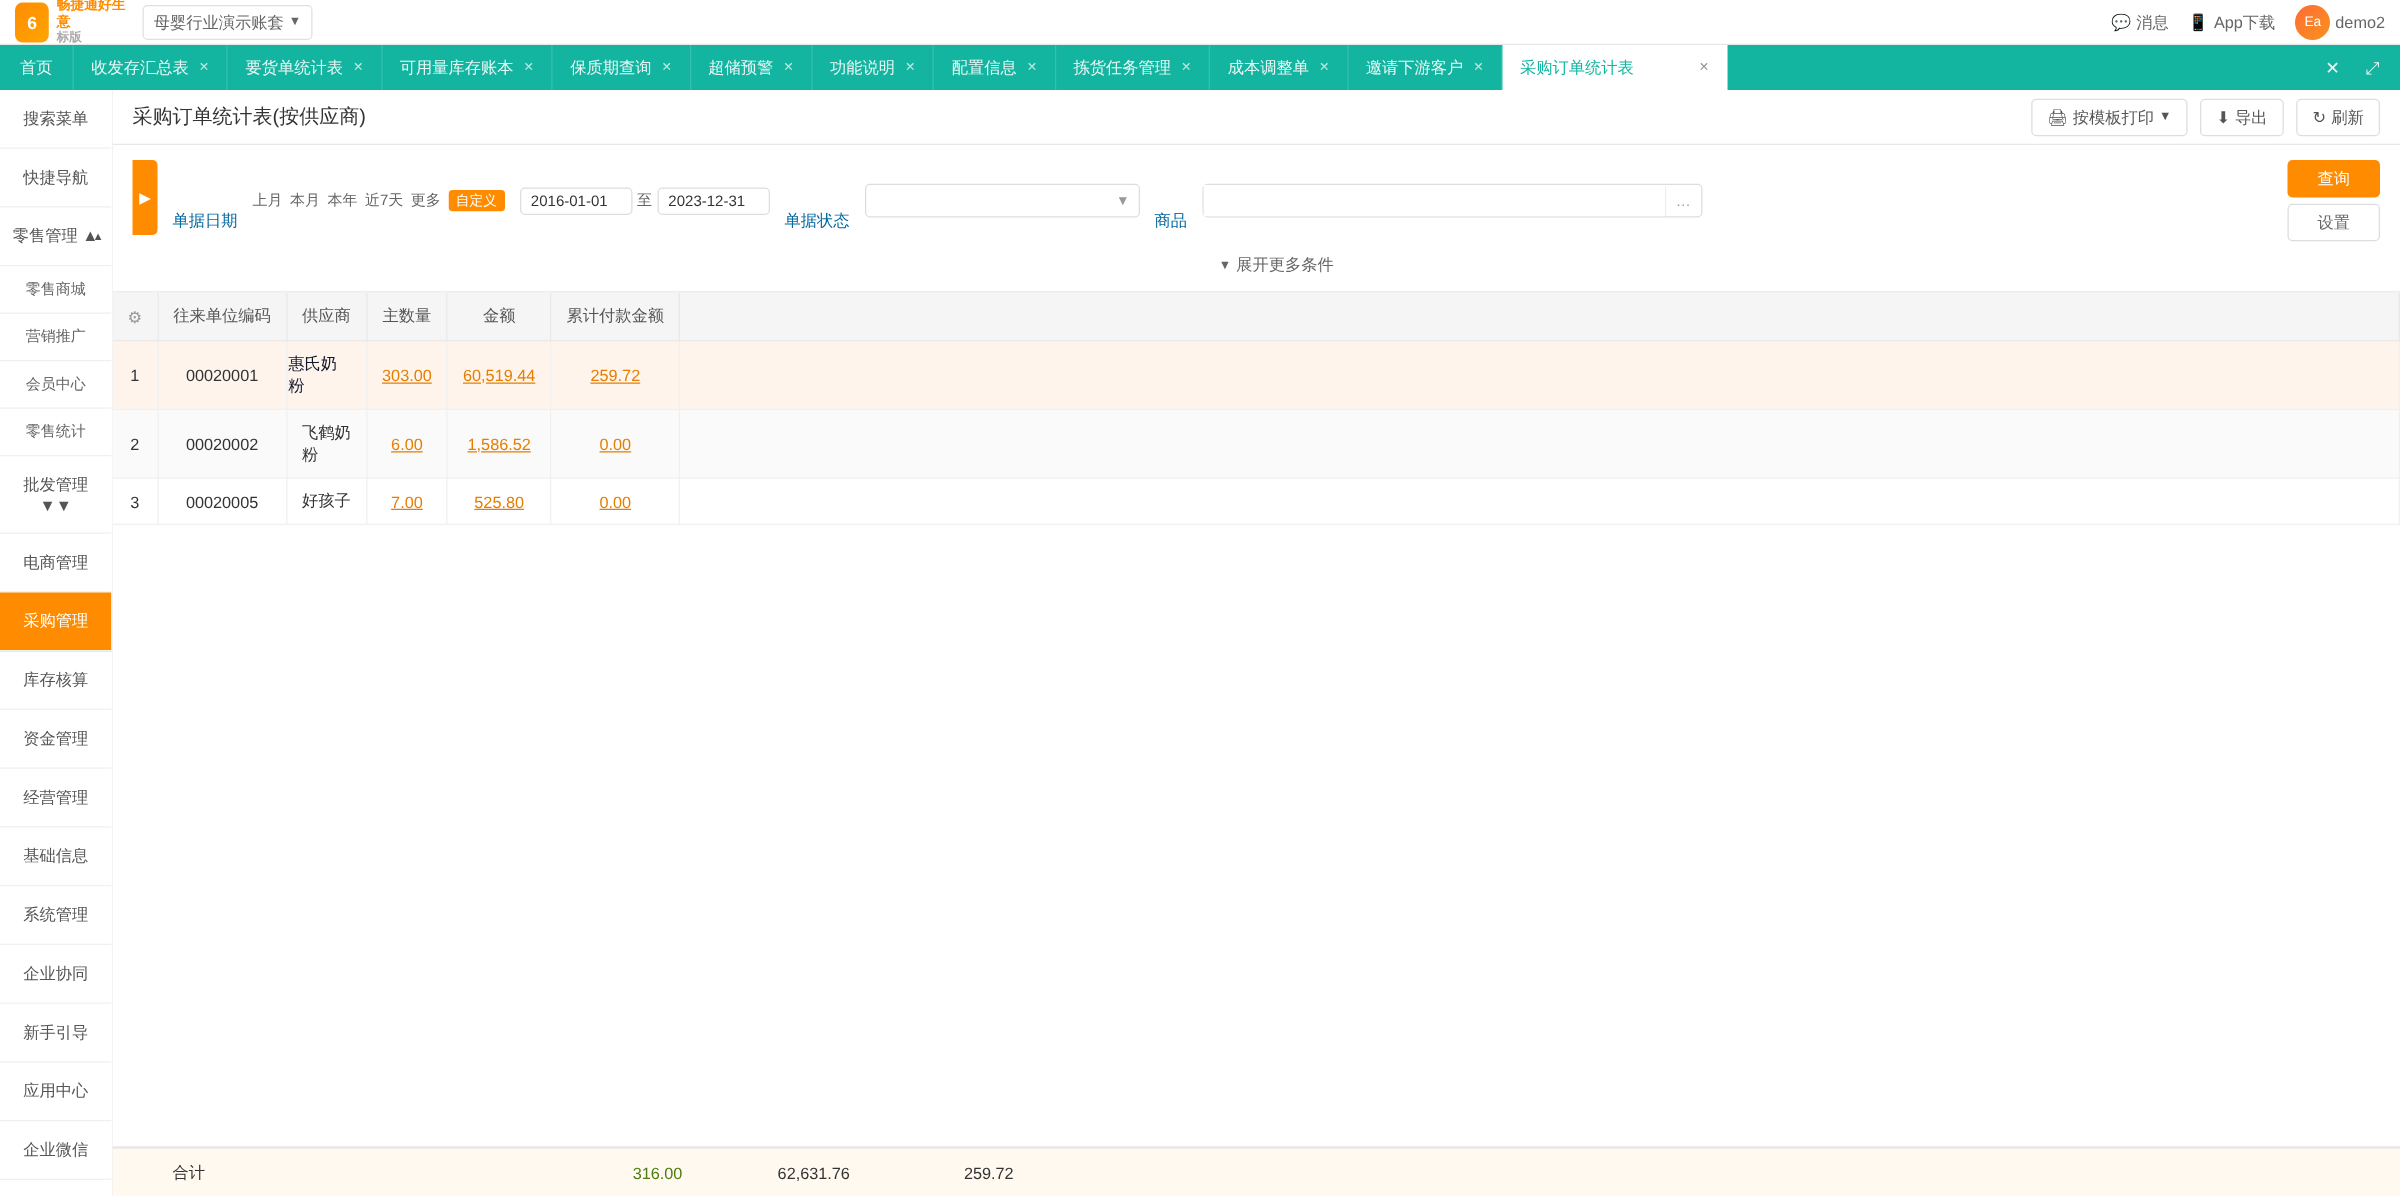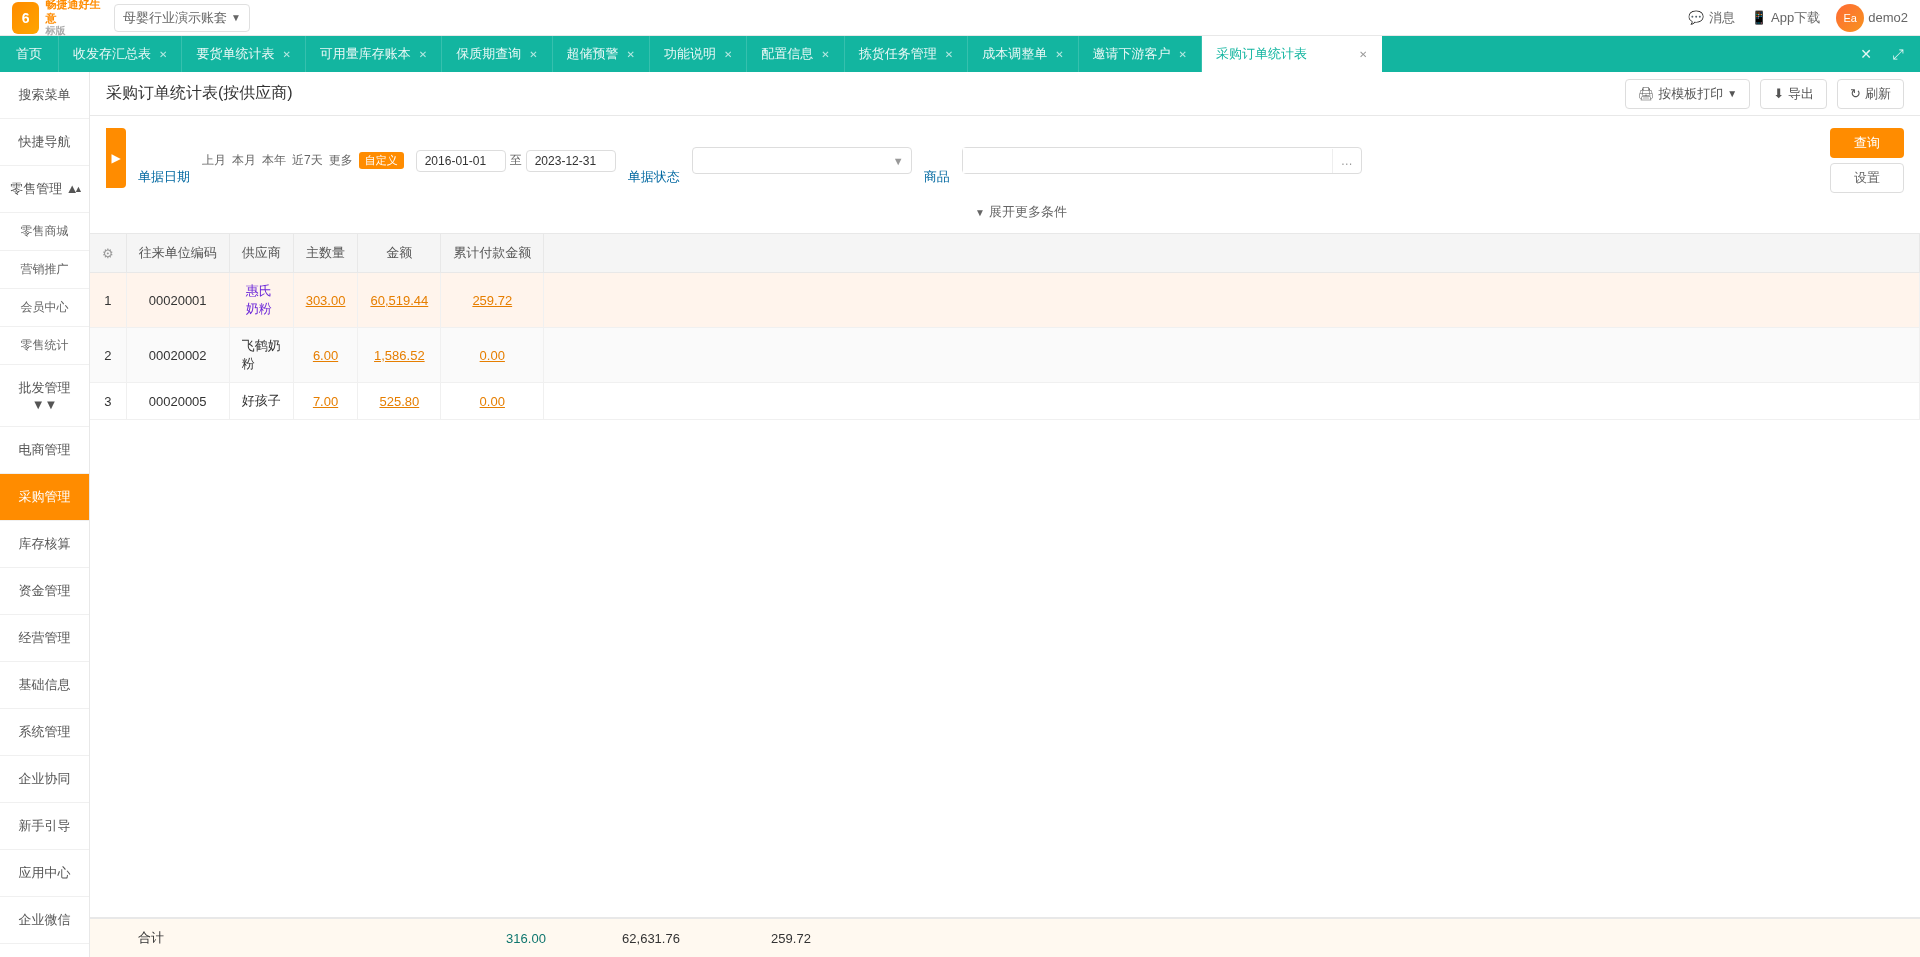--- a/index.html
+++ b/index.html
@@ -295,21 +295,21 @@
             <th>主数量</th>
             <th>金额</th>
             <th>累计付款金额</th>
             <th style="width:100%;"></th>
           </tr>
         </thead>
         <tbody id="table-body">
         <tr style="background: rgb(255, 244, 236);">
       <td style="text-align:center; color:#333;">1</td>
       <td style="text-align:center; color:#333;">00020001</td>
-      <td style="text-align:left; padding-left:16px; color:#6d28d9;">惠氏奶粉</td>
+      <td style="text-align:left; padding-left:1px; color:#0f172a;">惠氏奶粉</td>
       <td class="num">303.00</td>
       <td class="num">60,519.44</td>
       <td class="num">259.72</td>
       <td></td>
     </tr>
             <tr style="background: rgb(255, 255, 255);">
       <td style="text-align:center; color:#333;">2</td>
       <td style="text-align:center; color:#333;">00020002</td>
       <td style="text-align:left; padding-left:12px; color:#333;">飞鹤奶粉</td>
       <td class="num">6.00</td>
@@ -327,18 +327,18 @@
       <td></td>
     </tr>
           </tbody>
       </table>
     </div>
 
     <div style="background:#fff9f0; border-top:2px solid #e8e8e8; display:flex; align-items:center; padding:10px 0; flex-shrink:0;">
       <div style="width:36px; text-align:center;"></div>
       <div style="width:180px; text-align:left; padding-left:12px; font-size:13px; color:#333; font-weight:500;">合计</div>
       <div style="width:160px; text-align:left; padding-left:12px;"></div>
-      <div style="width:120px; text-align:center; font-size:13px; color:#0f766e; font-weight:500;">316.00</div>
+      <div style="width:120px; text-align:center; font-size:13px; color:#4d7c0f; font-weight:500;">316.00</div>
       <div style="width:130px; text-align:center; font-size:13px; color:#333; font-weight:500;">62,631.76</div>
       <div style="width:150px; text-align:center; font-size:13px; color:#333; font-weight:500;">259.72</div>
     </div>
   </div>
 </div>
 
 </body></html>

